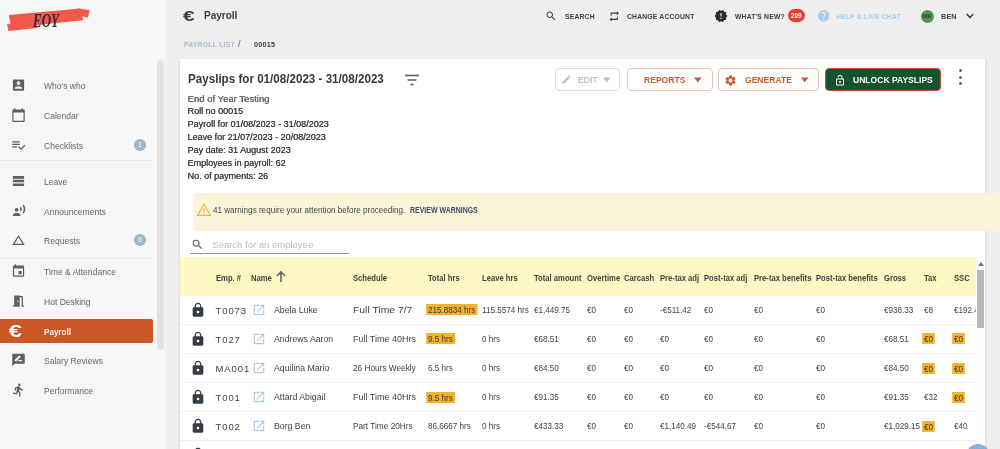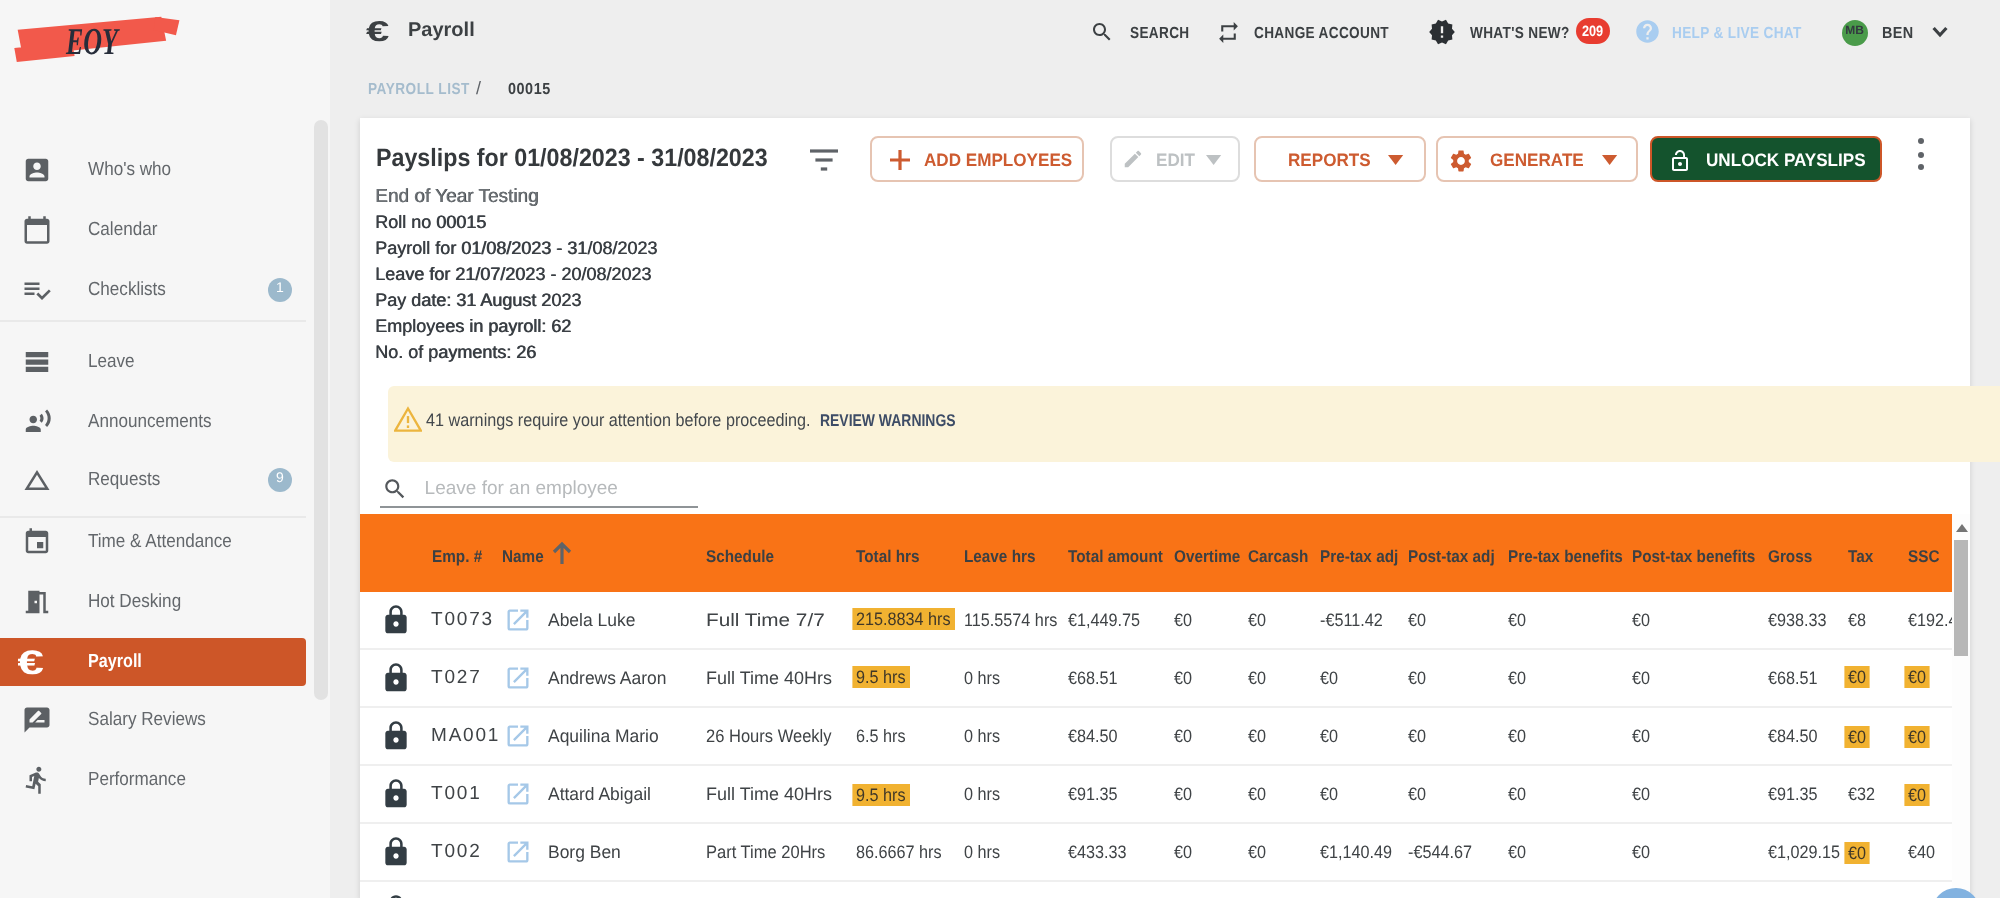--- a/index.html
+++ b/index.html
@@ -20,21 +20,21 @@
 
 .tbt{position:absolute;font-size:8px;font-weight:bold;letter-spacing:.2px;color:#3c4043;white-space:nowrap;transform:scaleX(.85);transform-origin:0 0;}
 
 #card{position:absolute;left:180px;top:59px;width:805px;height:390px;background:#ffffff;box-shadow:0 1px 3px rgba(0,0,0,.14);}
 .btn{position:absolute;top:9px;height:23px;border:1px solid #e6c4b2;border-radius:4px;background:#fff;color:#cd5b30;font-size:9px;font-weight:bold;}
 .btn span{position:absolute;top:50%;transform:translateY(-50%) scaleX(.95);transform-origin:0 50%;white-space:nowrap;}
 .caret{position:absolute;top:9.5px;width:0;height:0;border-left:4.5px solid transparent;border-right:4.5px solid transparent;border-top:5px solid #cd5b30;}
 
 .inf{font-size:9px;color:#3a3f44;line-height:13.1px;white-space:nowrap;text-shadow:.3px 0 0 #3a3f44;}
 
-#thead{position:absolute;left:0;top:197.5px;width:796px;height:39.3px;background:#f97316;text-align:right;}
+#thead{position:absolute;left:0;top:197.5px;width:796px;height:39.3px;background:#fef9c3;text-align:right;}
 .hc{position:absolute;top:21px;transform:translateY(-50%) scaleX(.9);transform-origin:0 50%;font-size:8.5px;font-weight:bold;color:#3c4043;white-space:nowrap;}
 .trow{position:absolute;left:0;width:796px;height:29px;border-bottom:1px solid #efefef;background:#fff;}
 .tc{position:absolute;top:50%;transform:translateY(-50%) scaleX(.9);transform-origin:0 50%;font-size:9px;color:#3f4346;white-space:nowrap;}
 .hl{background:#f1b231;padding:0.5px 2px;margin-left:-2px;color:#413828;}
 .c1{left:35.5px;}
 .tc.c1{transform:translateY(-50%);letter-spacing:.9px;font-size:9.5px;}
 .c2{left:94px;}
 .tc.c2{transform:translateY(-50%) scaleX(.97);}
 .c3{left:173px;}
 .c4{left:248px;}
@@ -179,26 +179,20 @@
 
     <div class="abs" style="left:7.5px;top:13px;font-size:12.5px;font-weight:bold;color:#35393c;transform:scaleX(.93);transform-origin:0 0;white-space:nowrap;">Payslips for 01/08/2023 - 31/08/2023</div>
     <svg class="abs" style="left:224.5px;top:14.5px;" width="14" height="12" viewBox="0 0 14 12">
         <g stroke="#5f6368" stroke-width="1.6">
           <line x1="0" y1="1.5" x2="14" y2="1.5"></line>
           <line x1="2.7" y1="6" x2="11.3" y2="6"></line>
           <line x1="5.4" y1="10.5" x2="8.6" y2="10.5"></line>
         </g>
       </svg>
 
-    <div class="btn" style="left:255px;width:107px;">
-      <svg style="position:absolute;left:8.5px;top:6px;" width="10" height="10" viewBox="0 0 10 10">
-          <path d="M5 0v10M0 5h10" stroke="#cd5b30" stroke-width="1.6"></path>
-        </svg>
-      <span style="left:25.5px;">ADD EMPLOYEES</span>
-    </div>
     <div class="btn" style="left:374.5px;width:65px;border-color:#dddddd;color:#bdc1c3;">
       <svg style="position:absolute;left:5px;top:5px;" width="11" height="11" viewBox="0 0 24 24">
           <path fill="#bdc1c3" d="M3 17.25V21h3.75L17.81 9.94l-3.75-3.75L3 17.25zM20.71 7.04c.39-.39.39-1.02 0-1.41l-2.34-2.34c-.39-.39-1.02-.39-1.41 0l-1.83 1.83 3.75 3.75 1.83-1.83z"></path>
         </svg>
       <span style="left:22px;">EDIT</span>
       <span class="caret" style="left:47px;border-top-color:#bdc1c3;"></span>
     </div>
     <div class="btn" style="left:446.5px;width:86px;">
       <span style="left:16.5px;">REPORTS</span>
       <span class="caret" style="left:66px;"></span>
@@ -231,21 +225,21 @@
           <rect x="11" y="8.5" width="2" height="6" fill="#ecb53e"></rect>
           <rect x="11" y="16.5" width="2" height="2.2" fill="#ecb53e"></rect>
         </svg>
       <div style="position:absolute;left:19px;top:16.5px;transform:translateY(-50%) scaleX(.9);transform-origin:0 50%;font-size:9px;color:#43484d;white-space:nowrap;">41 warnings require your attention before proceeding.</div>
       <div style="position:absolute;left:216.9px;top:16.5px;transform:translateY(-50%) scaleX(.82);transform-origin:0 50%;font-size:8.5px;font-weight:bold;color:#3d4c66;white-space:nowrap;">REVIEW WARNINGS</div>
     </div>
 
     <svg class="abs" style="left:11px;top:178.5px;" width="13" height="13" viewBox="0 0 24 24">
         <path fill="#54585c" d="M15.5 14h-.79l-.28-.27C15.41 12.59 16 11.11 16 9.5 16 5.91 13.09 3 9.5 3S3 5.91 3 9.5 5.91 16 9.5 16c1.61 0 3.09-.59 4.23-1.57l.27.28v.79l5 4.99L20.49 19l-4.99-5zm-6 0C7.01 14 5 11.99 5 9.5S7.01 5 9.5 5 14 7.01 14 9.5 11.99 14 9.5 14z"></path>
       </svg>
-    <div class="abs" style="left:32.3px;top:180px;font-size:9.5px;color:#b7babc;">Leave for an employee</div>
+    <div class="abs" style="left:32.3px;top:180px;font-size:9.5px;color:#b7babc;">Search for an employee</div>
     <div class="abs" style="left:10px;top:194px;width:159px;height:1px;background:#8f9497;"></div>
 
     <div id="thead">
       <span class="hc" style="left:36.4px;">Emp. #</span>
       <span class="hc" style="left:71.2px;">Name</span>
       <svg style="position:absolute;left:95px;top:13px;" width="12" height="13" viewBox="0 0 12 13">
           <path d="M6 12 L6 2.5 M2 6 L6 2 L10 6" stroke="#5f6368" stroke-width="1.6" fill="none"></path>
         </svg>
       <span class="hc c3">Schedule</span>
       <span class="hc c4">Total hrs</span>

